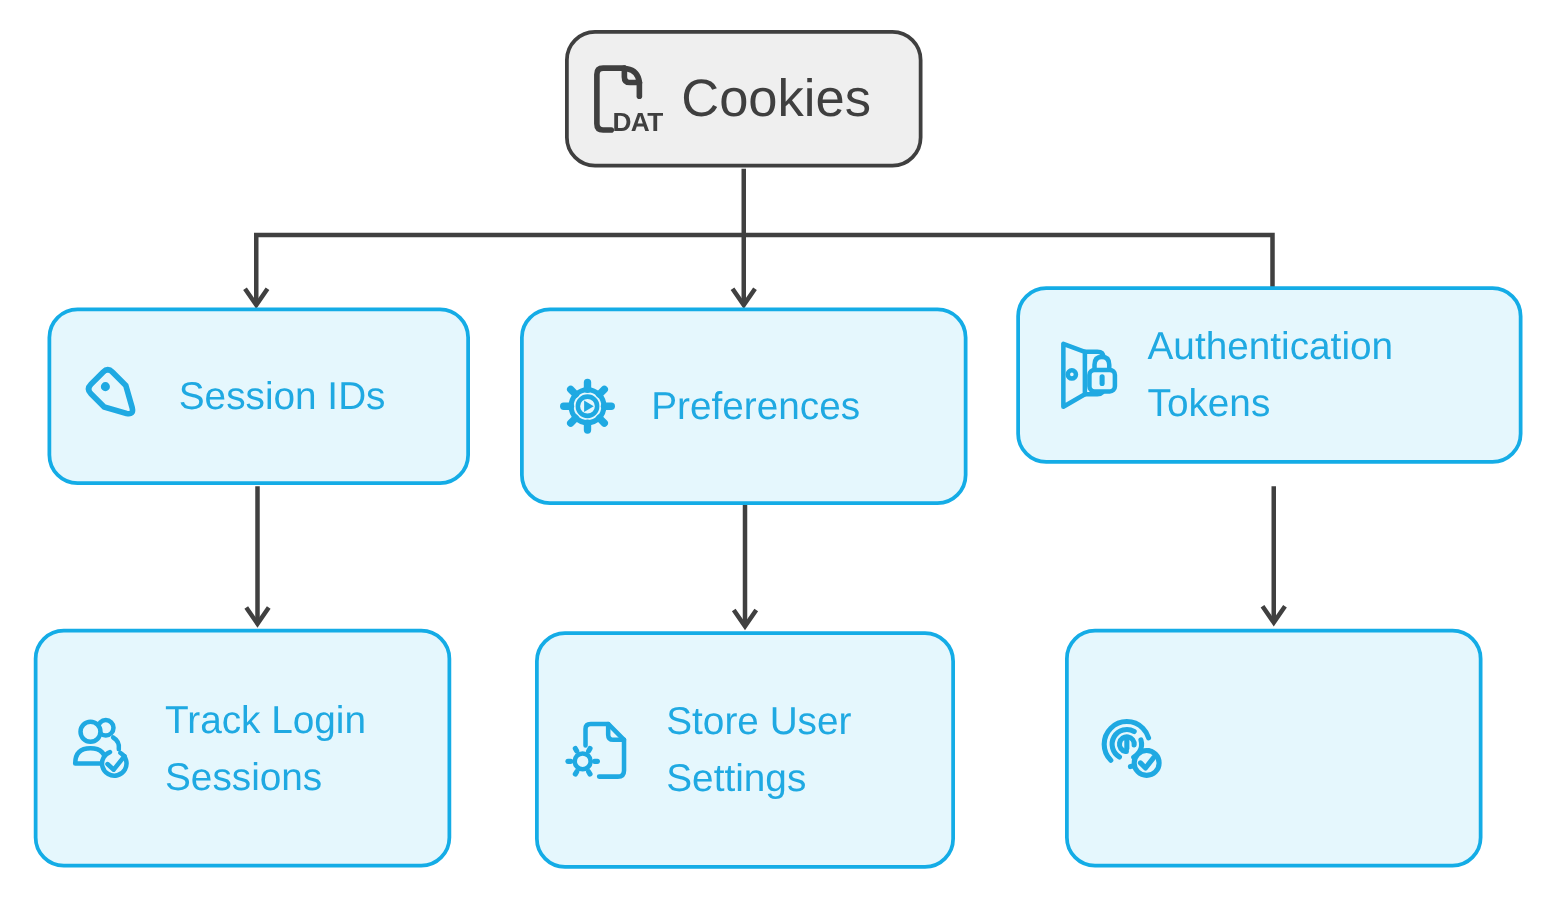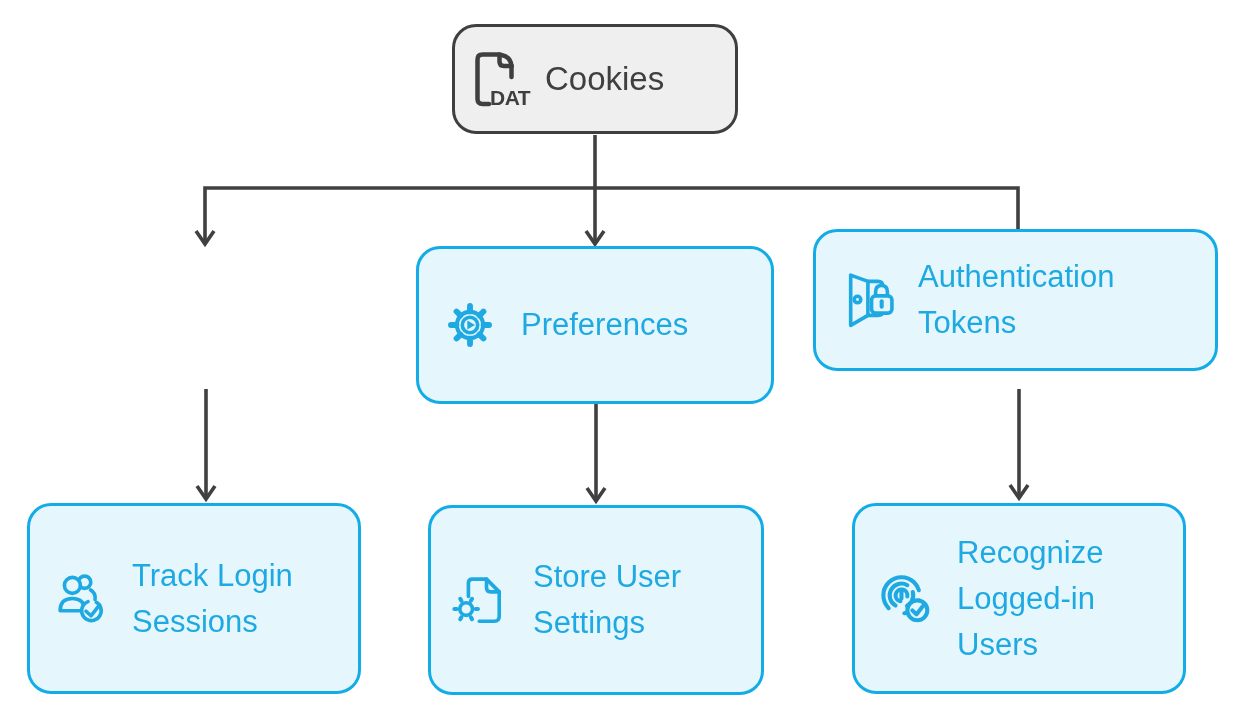--- a/index.html
+++ b/index.html
@@ -23,21 +23,21 @@
     padding:0 16px 0 22px;gap:22px;
     background:var(--node-fill);
     border:3px solid var(--accent-border);
     border-radius:24px;color:var(--accent);
   }
   .node .label{font-size:31px;line-height:46px;color:var(--accent)}
   .node.root{
     background:var(--root-fill);border-color:var(--dark);color:var(--dark);
     justify-content:flex-start;padding:14px 10px;gap:16px;
   }
-  .node.root .label{color:var(--dark);font-size:33px;line-height:40px}
+  .node.root .label{color:var(--dark);font-size:42px;line-height:40px}
   .icon{flex:0 0 auto;display:flex;align-items:center}
   .icon svg{overflow:visible;display:block}
   
   .icon svg path,.icon svg circle,.icon svg rect,.icon svg line,.icon svg polyline{
     stroke:currentColor;stroke-width:4;fill:none;stroke-linecap:round;stroke-linejoin:round;
   }
   .icon svg .fillc{fill:currentColor;stroke:none}
   .icon svg .occ{fill:var(--node-fill)}
   .icon svg .s45{stroke-width:4.5}
   .icon svg .s5{stroke-width:5}
@@ -73,20 +73,31 @@
         <path class="s45" d="M 24,57 H 17.5 Q 12.5,57 12.5,52 V 12.5 Q 12.5,7.5 17.5,7.5 H 34.5"></path>
         <path class="s45" d="M 34.5,7.5 V 14.5 Q 34.5,19 39,19 H 46.5"></path>
         <path class="s45" d="M 36.5,8 Q 45.5,9.5 46.5,19"></path>
         <path class="s45" d="M 46.5,19 V 30"></path>
         <text class="icon-text" x="25" y="58">DAT</text>
       </svg>
     </span>
     <span class="label">Cookies</span>
   </div>
 
+  <div class="node" style="left:38px;top:246px;width:338px;height:142px">
+    <span class="icon">
+      <svg width="58" height="58" viewBox="0 0 64 64">
+        <g transform="rotate(-45 32 32)">
+          <path class="s5" d="M 24.5,9.5 H 39.5 Q 45.5,9.5 45.5,15.5 V 32 L 35.5,50 Q 32,55.5 28.5,50 L 18.5,32 V 15.5 Q 18.5,9.5 24.5,9.5 Z"></path>
+          <circle class="fillc" cx="32" cy="20" r="4"></circle>
+        </g>
+      </svg>
+    </span>
+    <span class="label">Session IDs</span>
+  </div>
 
   <div class="node" style="left:416px;top:246px;width:358px;height:158px">
     <span class="icon">
       <svg width="58" height="58" viewBox="0 0 64 64">
         <circle class="s45" cx="32" cy="32" r="14.5"></circle>
         <line class="tooth" x1="47" y1="32" x2="53" y2="32"></line>
         <line class="tooth" x1="42.6" y1="42.6" x2="46.85" y2="46.85"></line>
         <line class="tooth" x1="32" y1="47" x2="32" y2="53"></line>
         <line class="tooth" x1="21.4" y1="42.6" x2="17.15" y2="46.85"></line>
         <line class="tooth" x1="17" y1="32" x2="11" y2="32"></line>
@@ -149,16 +160,15 @@
     <span class="icon">
       <svg width="58" height="58" viewBox="0 0 64 64">
         <circle class="s45" cx="27" cy="28" r="20" pathLength="100" stroke-dasharray="58 9 18 15" transform="rotate(135 27 28)"></circle>
         <circle class="s45" cx="27" cy="28" r="13" pathLength="100" stroke-dasharray="50 12 22 16" transform="rotate(120 27 28)"></circle>
         <circle class="s45" cx="27" cy="28" r="6.5" pathLength="100" stroke-dasharray="75 25" transform="rotate(100 27 28)"></circle>
         <path class="s45" d="M 27,24.5 V 31.5"></path>
         <circle class="occ s45" cx="44.5" cy="44.5" r="11"></circle>
         <path class="s45" d="M 39,44.5 L 43.5,49 L 50.5,40"></path>
       </svg>
     </span>
-    <span class="label">Recognize Logged-in Users</span>
   </div>
 
 </div>
 
 </body></html>

